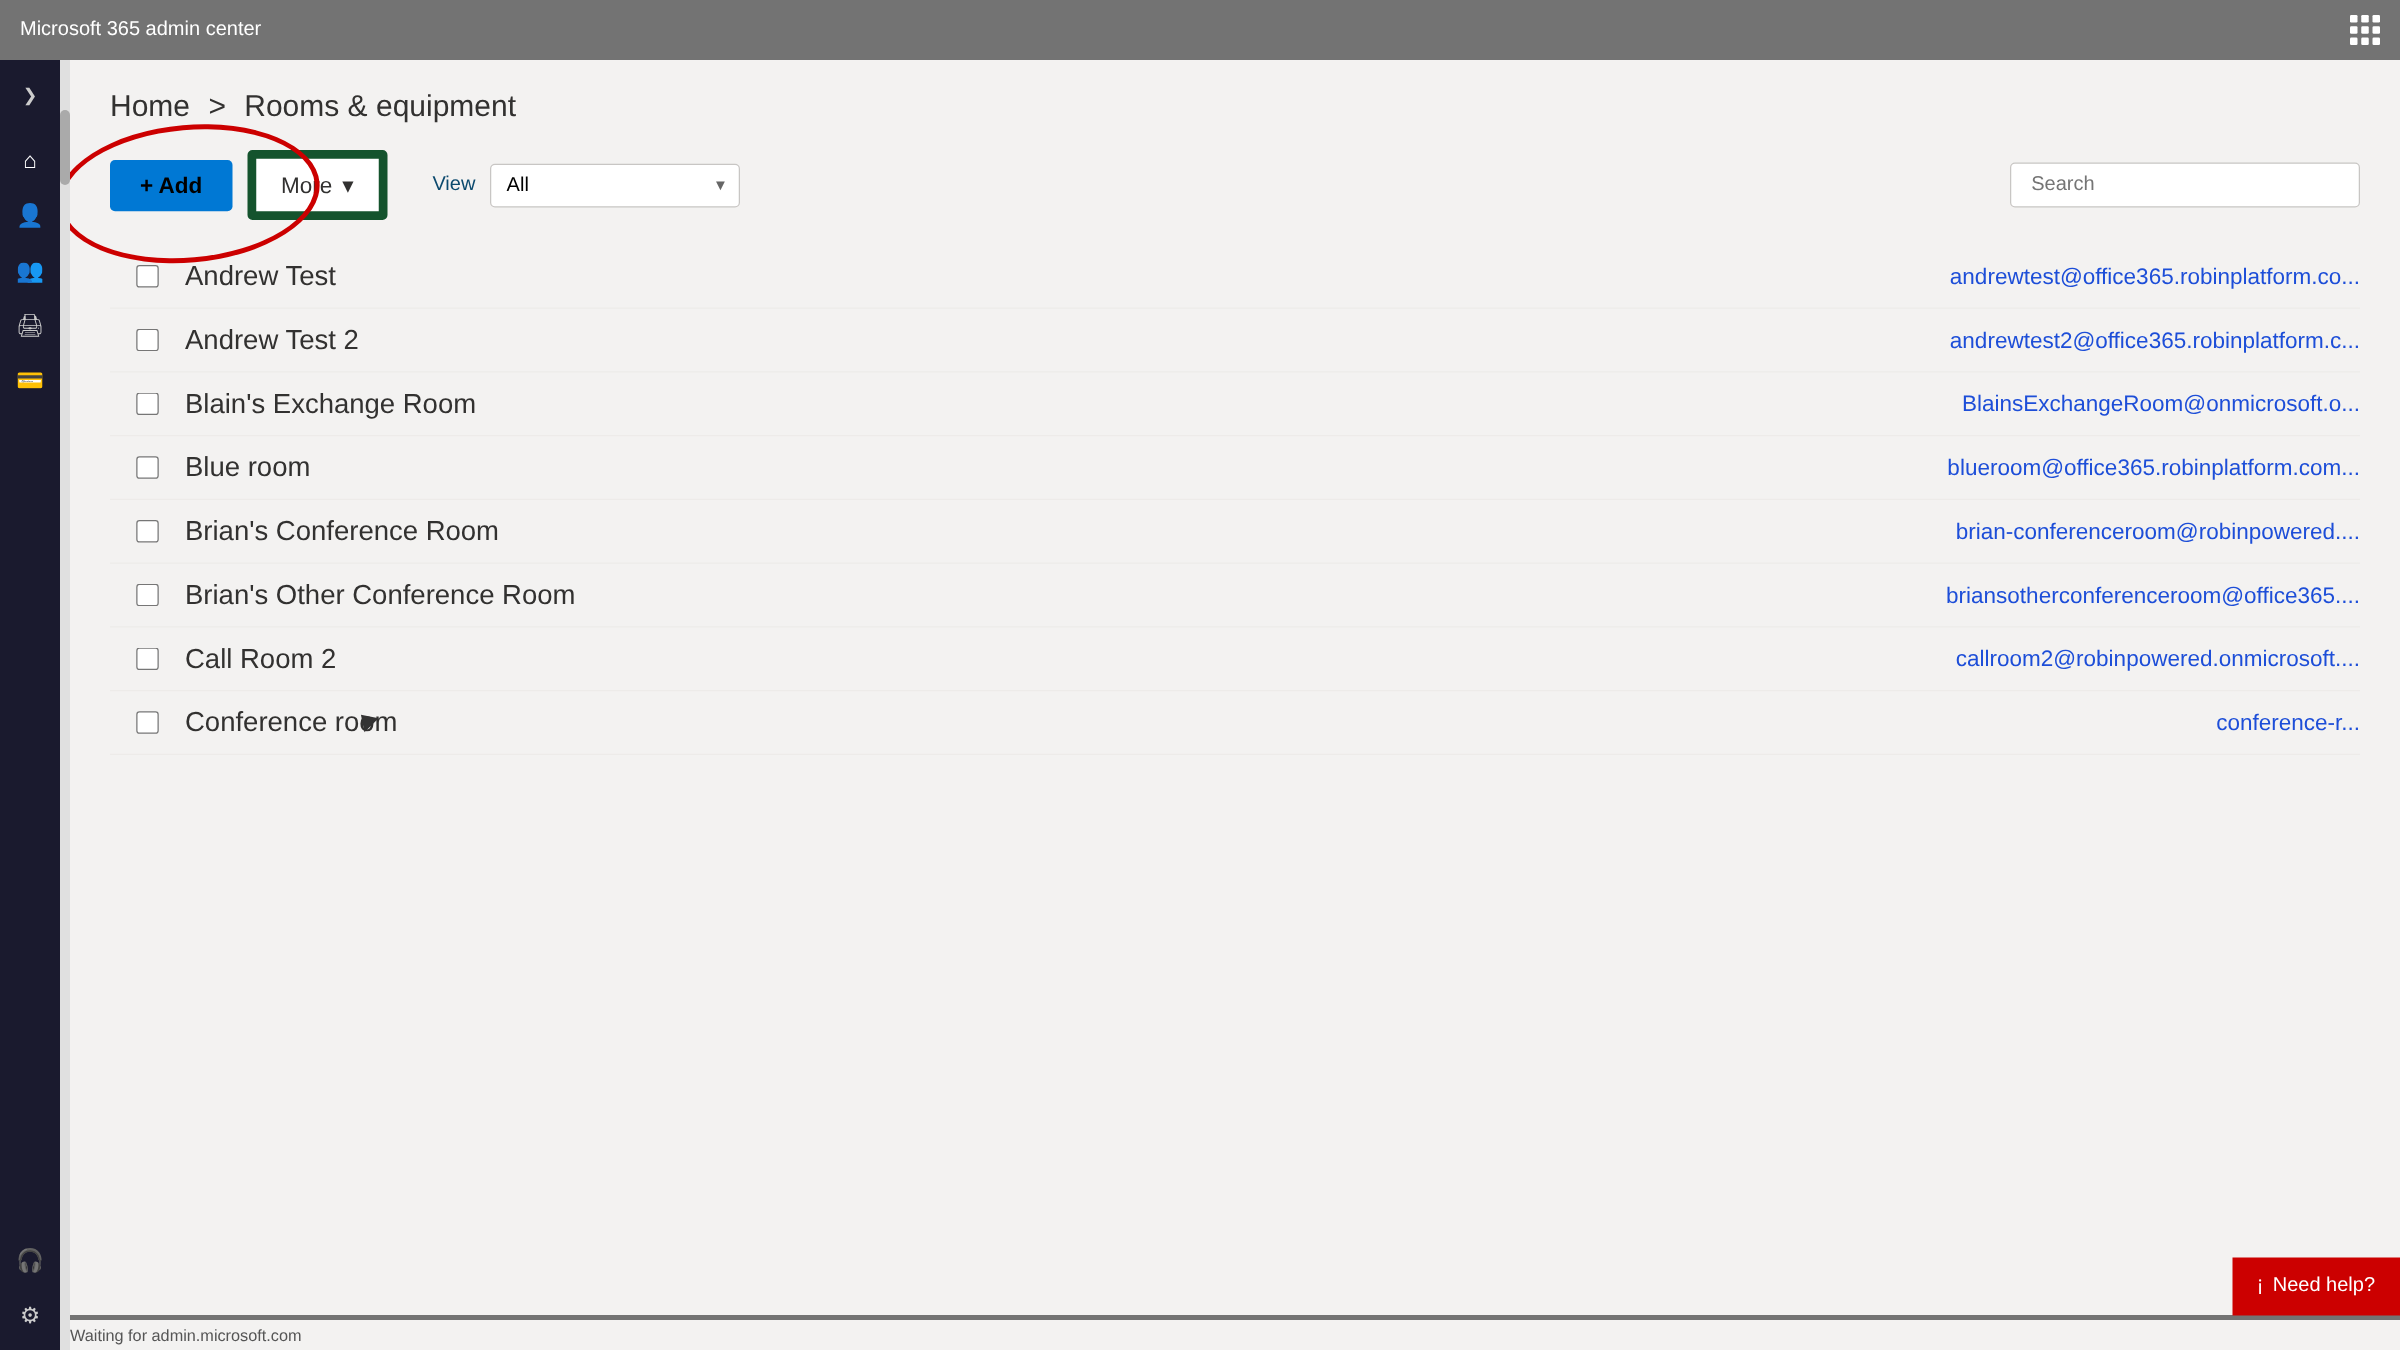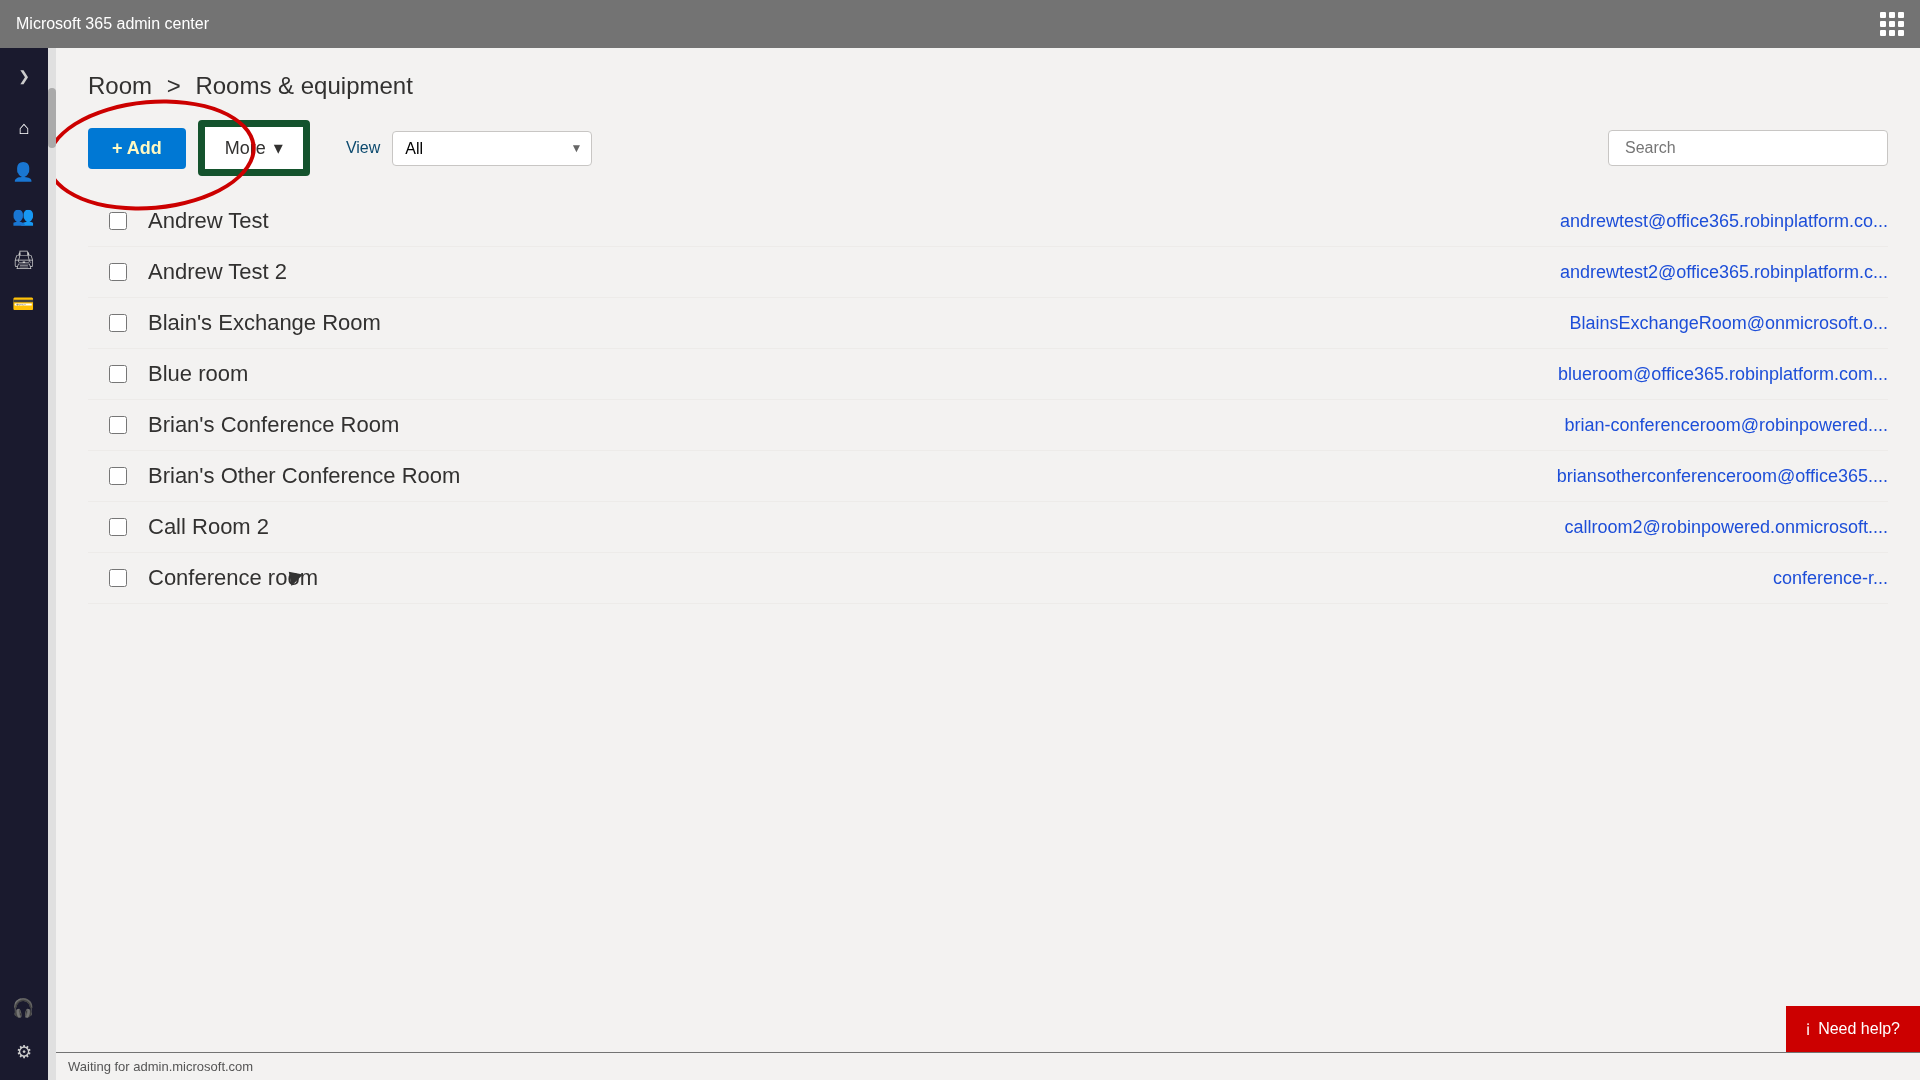--- a/index.html
+++ b/index.html
@@ -118,21 +118,21 @@
 
     
     .toolbar {
       padding: 12px 32px;
       display: flex;
       align-items: center;
       gap: 12px;
     }
     .btn-add {
       background: #0078d4;
-      color: #fef9c3;
+      color: #000000;
       border: none;
       padding: 10px 24px;
       font-size: 18px;
       font-weight: 600;
       border-radius: 4px;
       cursor: pointer;
       display: flex;
       align-items: center;
       gap: 8px;
       position: relative;
@@ -243,26 +243,26 @@
       width: 18px; height: 18px;
       border: 1.5px solid #605e5c;
       background: white;
       cursor: pointer;
     }
 
     
     .status-bar {
       height: 28px;
       background: #f3f2f1;
-      padding: 0 12px;
+      padding: 0 0;
       font-size: 13px;
       color: #555;
       display: flex;
       align-items: center;
-      border-top: 1px solid #737373;
+      border-top: 4px solid #737373;
       flex-shrink: 0;
     }
 
     
     .need-help {
       position: fixed;
       bottom: 28px;
       right: 0;
       background: #cc0000;
       color: white;
@@ -322,21 +322,21 @@
     <div class="sidebar-icon">⚙</div>
   </div>
 
   <div class="scrollbar-track">
     <div class="scrollbar-thumb"></div>
   </div>
 
   <div class="content-area">
 
     <div class="breadcrumb">
-      <span class="home-link">Room</span>
+      <span class="home-link">Home</span>
       <span class="sep">&gt;</span>
       <span class="current">Rooms &amp; equipment</span>
     </div>
 
     <div class="toolbar">
       <div class="add-btn-wrapper">
 
         <div class="circle-annotation"></div>
         <button class="btn-add">+ Add</button>
       </div>

